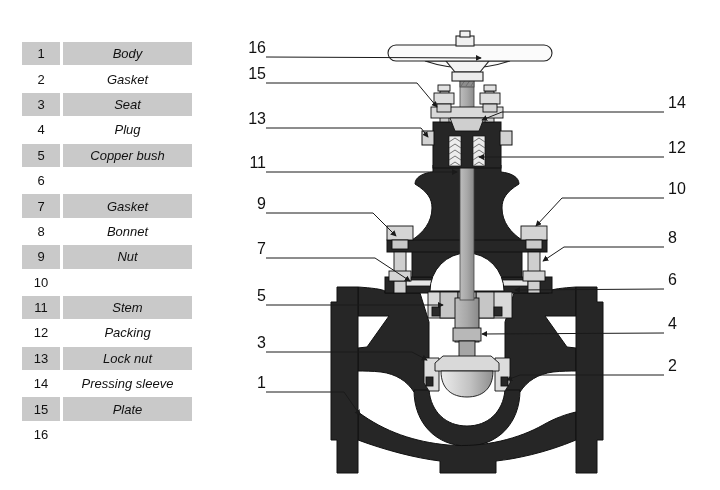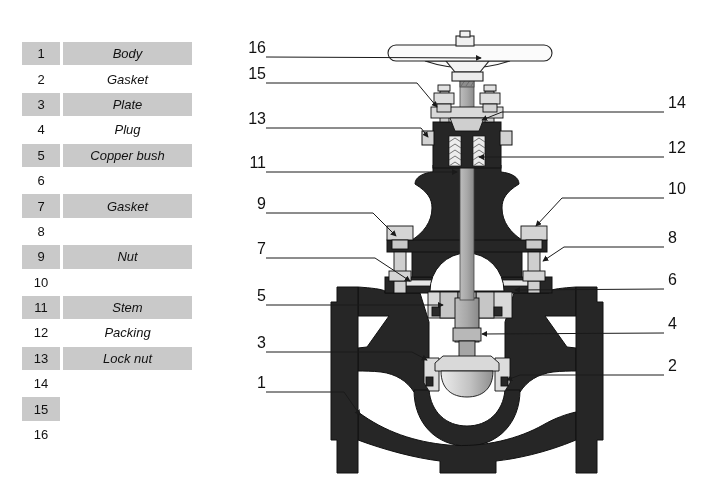--- a/index.html
+++ b/index.html
@@ -28,39 +28,40 @@
       <div class="prow rowA">
         <div class="pcell pnum">1</div>
         <div class="pcell pname">Body</div>
       </div>
       <div class="prow rowB">
         <div class="pcell pnum">2</div>
         <div class="pcell pname">Gasket</div>
       </div>
       <div class="prow rowA">
         <div class="pcell pnum">3</div>
-        <div class="pcell pname">Plate</div>
+        <div class="pcell pname">Seat</div>
       </div>
       <div class="prow rowB">
         <div class="pcell pnum">4</div>
         <div class="pcell pname">Plug</div>
       </div>
       <div class="prow rowA">
         <div class="pcell pnum">5</div>
         <div class="pcell pname">Copper bush</div>
       </div>
       <div class="prow rowB">
         <div class="pcell pnum">6</div>
       </div>
       <div class="prow rowA">
         <div class="pcell pnum">7</div>
         <div class="pcell pname">Gasket</div>
       </div>
       <div class="prow rowB">
         <div class="pcell pnum">8</div>
+        <div class="pcell pname">Bonnet</div>
       </div>
       <div class="prow rowA">
         <div class="pcell pnum">9</div>
         <div class="pcell pname">Nut</div>
       </div>
       <div class="prow rowB">
         <div class="pcell pnum">10</div>
       </div>
       <div class="prow rowA">
         <div class="pcell pnum">11</div>
@@ -69,23 +70,25 @@
       <div class="prow rowB">
         <div class="pcell pnum">12</div>
         <div class="pcell pname">Packing</div>
       </div>
       <div class="prow rowA">
         <div class="pcell pnum">13</div>
         <div class="pcell pname">Lock nut</div>
       </div>
       <div class="prow rowB">
         <div class="pcell pnum">14</div>
+        <div class="pcell pname">Pressing sleeve</div>
       </div>
       <div class="prow rowA">
         <div class="pcell pnum">15</div>
+        <div class="pcell pname">Plate</div>
       </div>
       <div class="prow rowB">
         <div class="pcell pnum">16</div>
       </div>
     </div>
 
   <svg class="diagram" width="720" height="490" viewBox="0 0 720 490">
     <defs>
       <marker id="arr" markerWidth="8" markerHeight="8" refX="5.2" refY="3" orient="auto">
         <path d="M0,0 L6,3 L0,6 Z" fill="#1a1a1a"></path>

